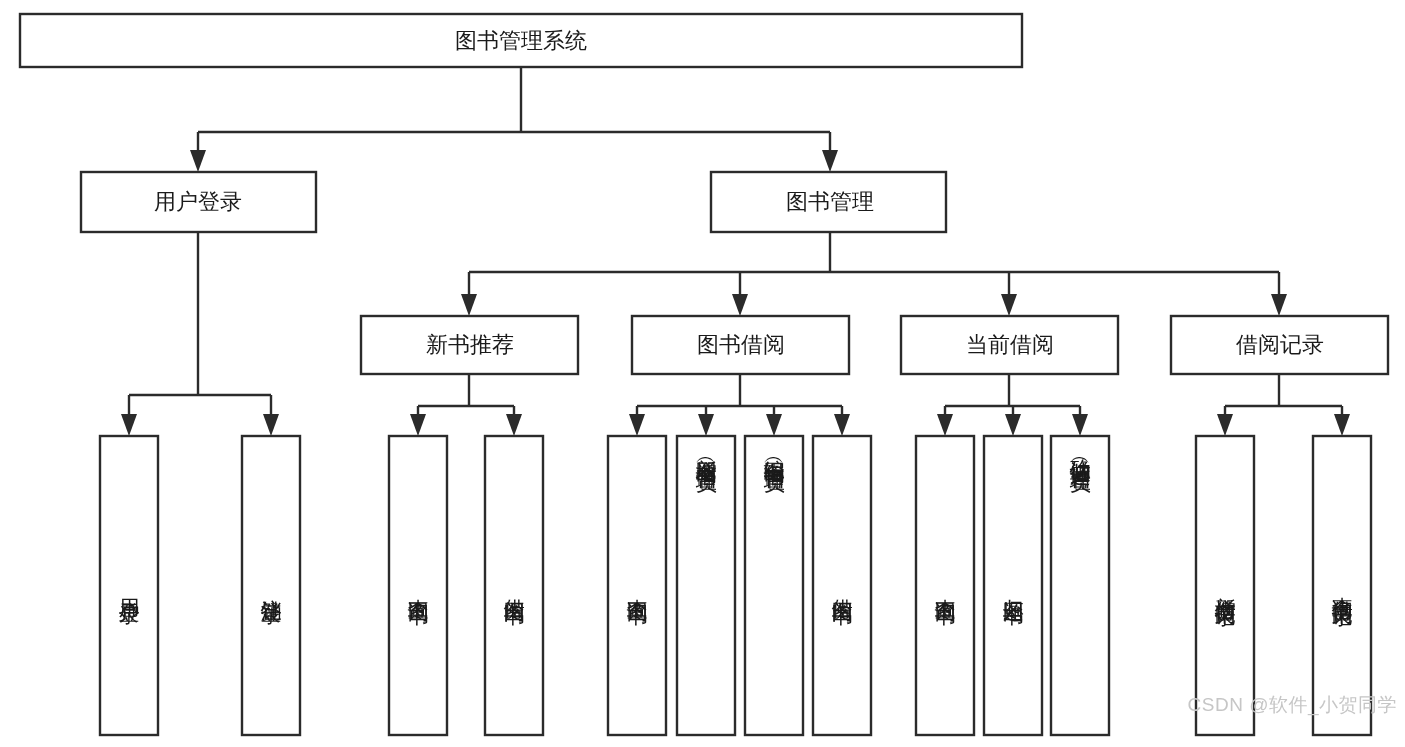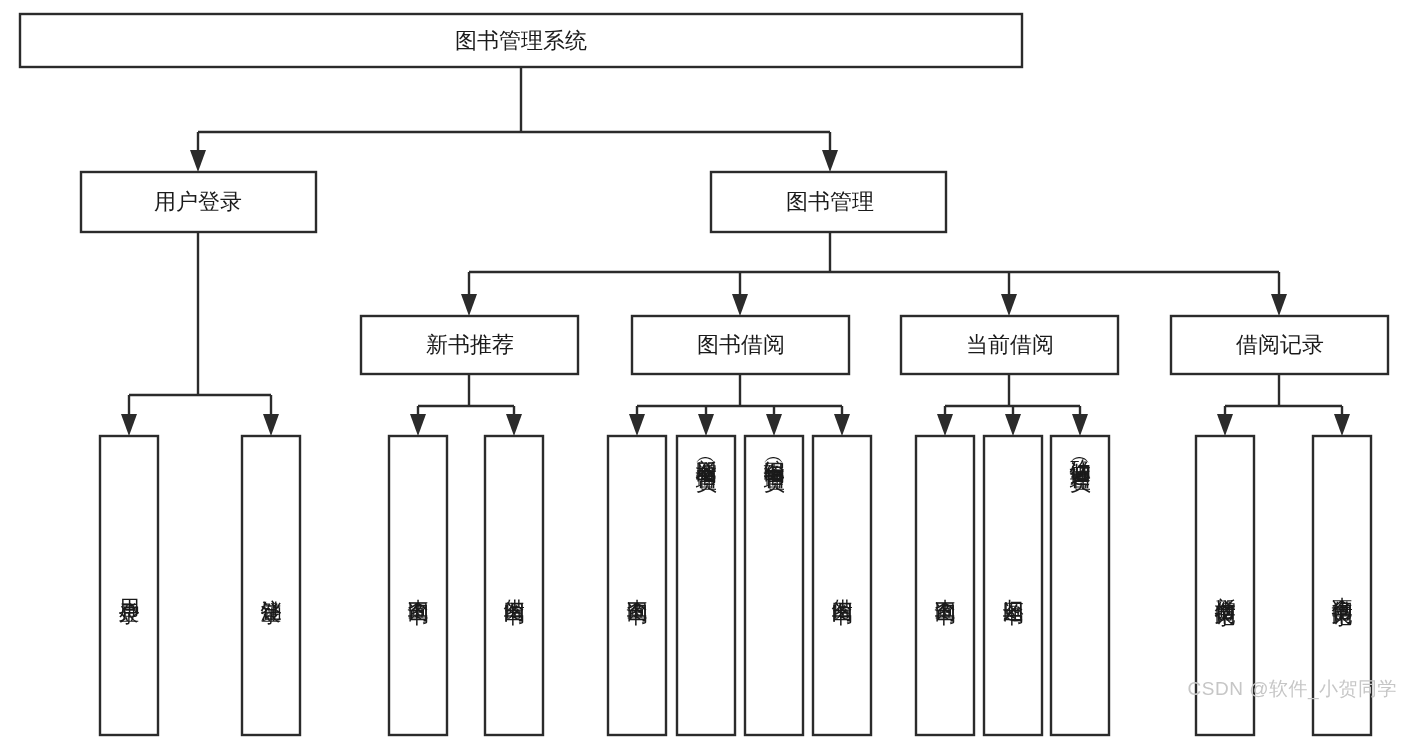--- a/index.html
+++ b/index.html
@@ -72,21 +72,21 @@
     font-size: 21px;
     line-height: 1.08;
     letter-spacing: 2px;
     color: #1a1a1a;
     white-space: nowrap;
     text-align: center;
   }
   #watermark {
     position: absolute;
     right: 8px;
-    bottom: 22px;
+    bottom: 6px;
     font-family: "Liberation Sans", "DejaVu Sans", sans-serif;
     font-size: 19px;
     color: #c6c6c6;
     letter-spacing: 0.5px;
     user-select: none;
     white-space: nowrap;
     text-align: right;
   }
 </style>
 </head>

